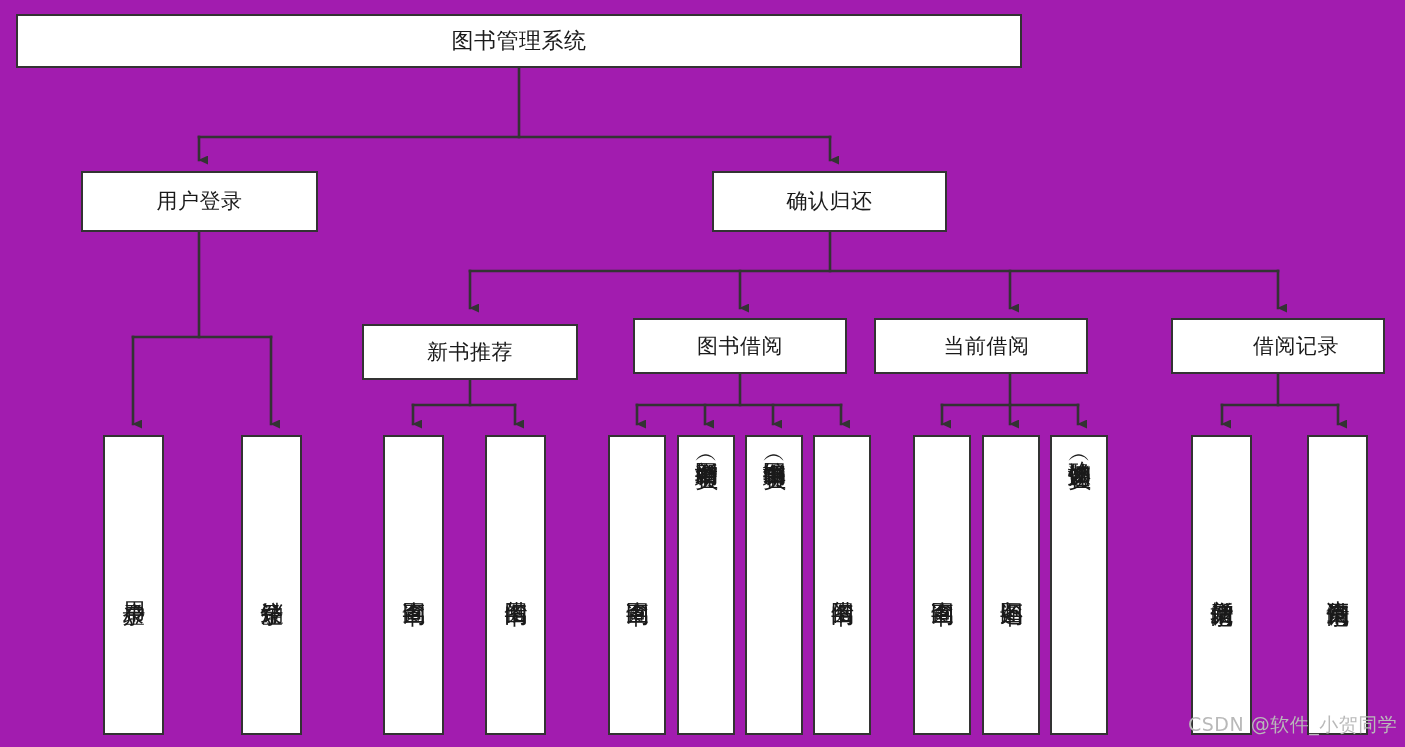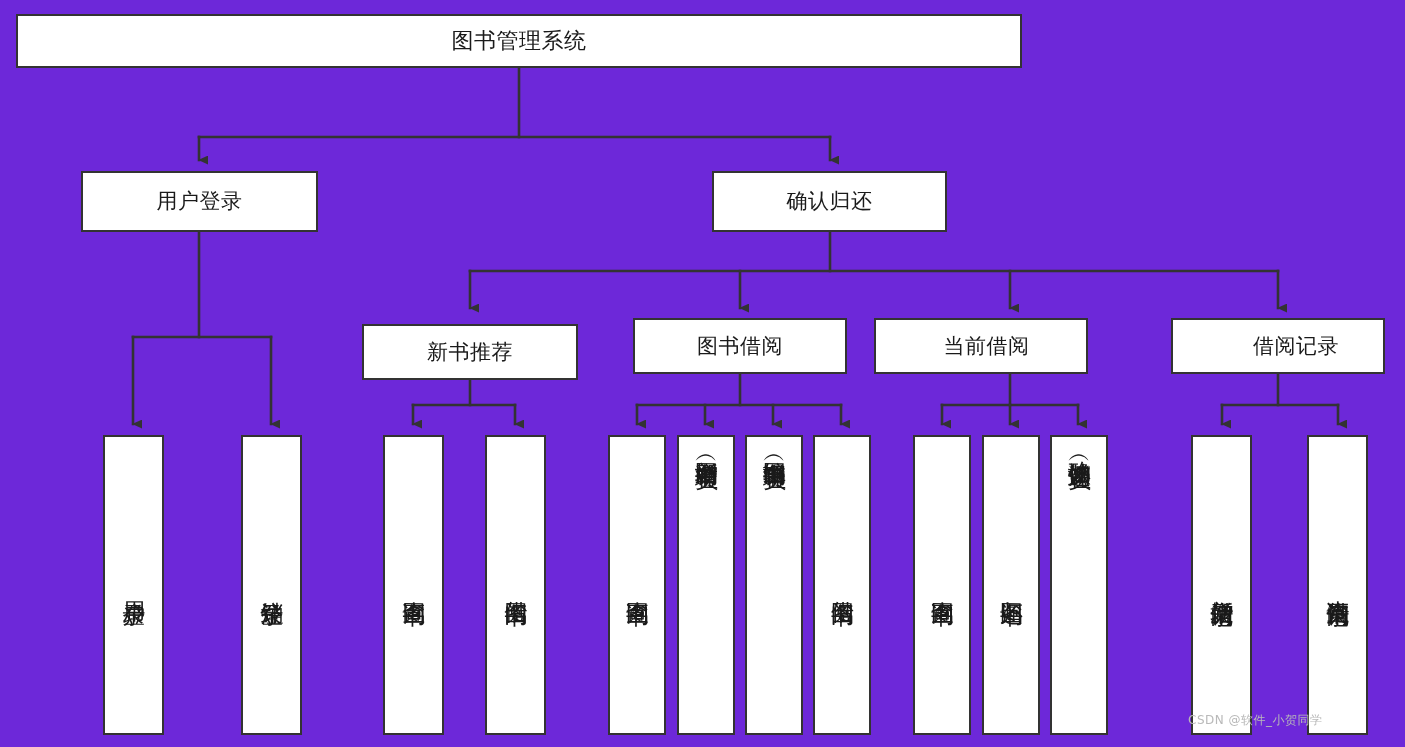--- a/index.html
+++ b/index.html
@@ -8,21 +8,21 @@
     padding: 0;
     background: #ffffff;
   }
   body {
     font-family: "DejaVu Sans", "Liberation Sans", sans-serif;
   }
   #diagram-root {
     position: relative;
     width: 1405px;
     height: 747px;
-    background: #6d28d9;
+    background: #a21caf;
     overflow: hidden;
   }
   #edges-layer {
     position: absolute;
     left: 0;
     top: 0;
     width: 1405px;
     height: 747px;
     pointer-events: none;
   }
@@ -66,21 +66,21 @@
     white-space: nowrap;
   }
   .node.vert.centered {
     align-items: center;
     padding-top: 0;
   }
   .watermark {
     position: absolute;
     left: 1188px;
     top: 712px;
-    font-size: 12px;
+    font-size: 19px;
     color: #b9b9b9;
     white-space: nowrap;
     letter-spacing: 0.5px;
     font-family: "DejaVu Sans", "Liberation Sans", sans-serif;
   }
 </style>
 </head>
 <body>
 
 <div id="diagram-root">

